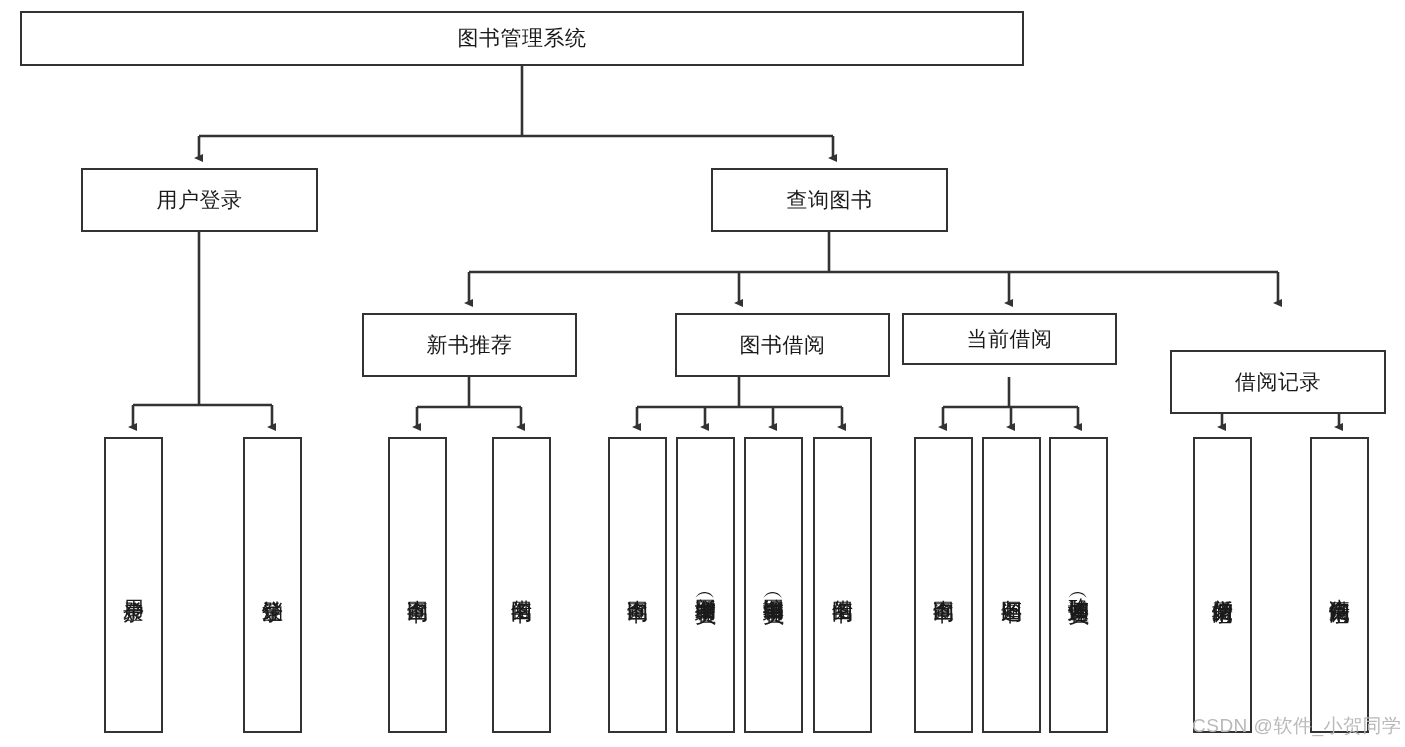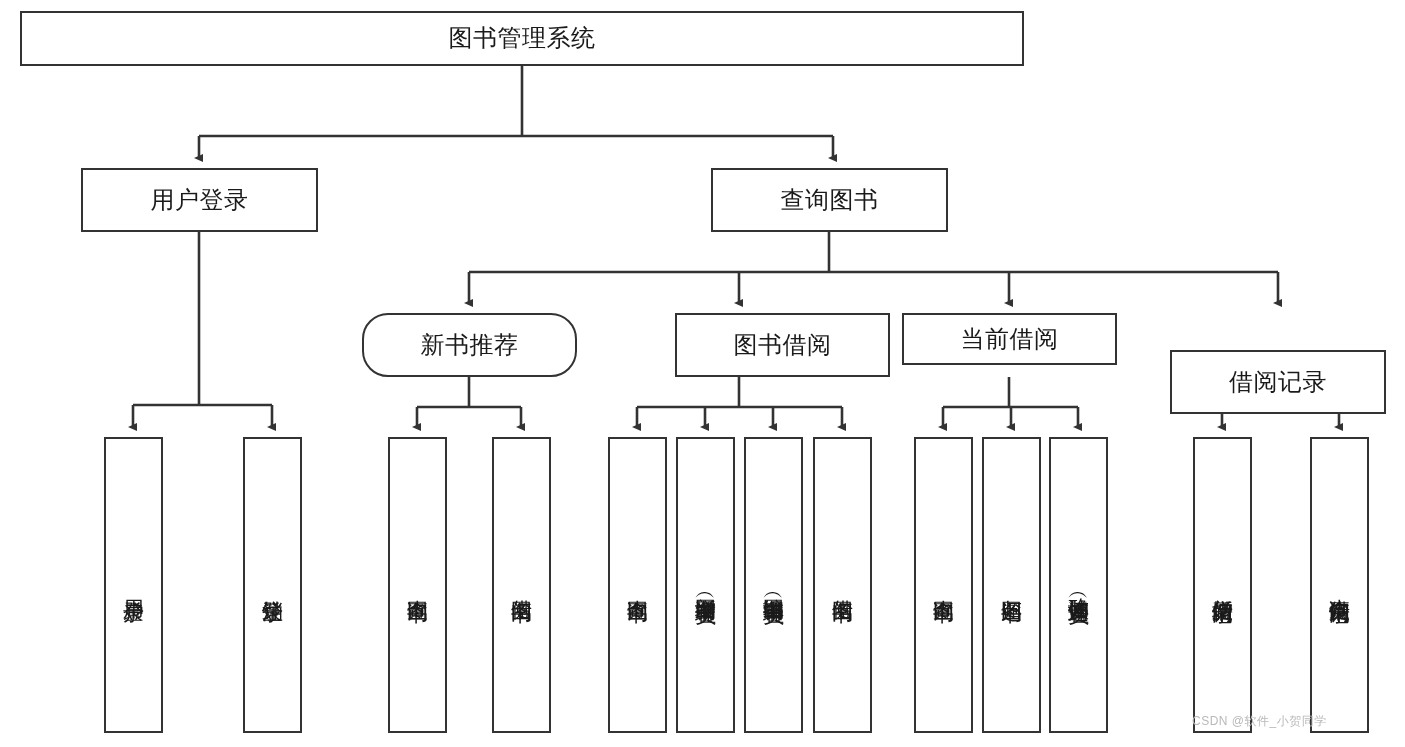--- a/index.html
+++ b/index.html
@@ -37,39 +37,39 @@
     color: #1a1a1a;
   }
   .node .label {
     display: block;
     line-height: 1.18;
     letter-spacing: 0.5px;
   }
   
   .node.horiz .label {
     writing-mode: horizontal-tb;
-    font-size: 24px;
+    font-size: 21px;
   }
   
   .node.vert {
     align-items: center;
     justify-content: center;
     padding: 4px 0;
   }
   .node.vert .label {
     writing-mode: vertical-rl;
     text-orientation: upright;
     font-size: 21px;
     line-height: 1.05;
     letter-spacing: 1px;
     max-height: 100%;
   }
   .watermark {
     position: absolute;
-    font-size: 12px;
+    font-size: 19px;
     color: #b9b9b9;
     white-space: nowrap;
     letter-spacing: 0.5px;
   }
 </style>
 </head>
 <body>
 
 <div id="canvas">
 
@@ -127,21 +127,21 @@
     <span class="label">图书管理系统</span>
   </div>
 
   <div class="node horiz" style="left:81px; top:168px; width:237px; height:64px;">
     <span class="label">用户登录</span>
   </div>
   <div class="node horiz" style="left:711px; top:168px; width:237px; height:64px;">
     <span class="label">查询图书</span>
   </div>
 
-  <div class="node horiz" style="left:362px; top:313px; width:215px; height:64px;border-radius:26px;">
+  <div class="node horiz" style="left:362px; top:313px; width:215px; height:64px;">
     <span class="label">新书推荐</span>
   </div>
   <div class="node horiz" style="left:632px; top:313px; width:215px; height:64px;margin-left:43px;">
     <span class="label">图书借阅</span>
   </div>
   <div class="node horiz" style="left:902px; top:313px; width:215px; height:52px;">
     <span class="label">当前借阅</span>
   </div>
   <div class="node horiz" style="left:1170px; top:313px; width:216px; height:64px;margin-top:37px;">
     <span class="label">借阅记录</span>

